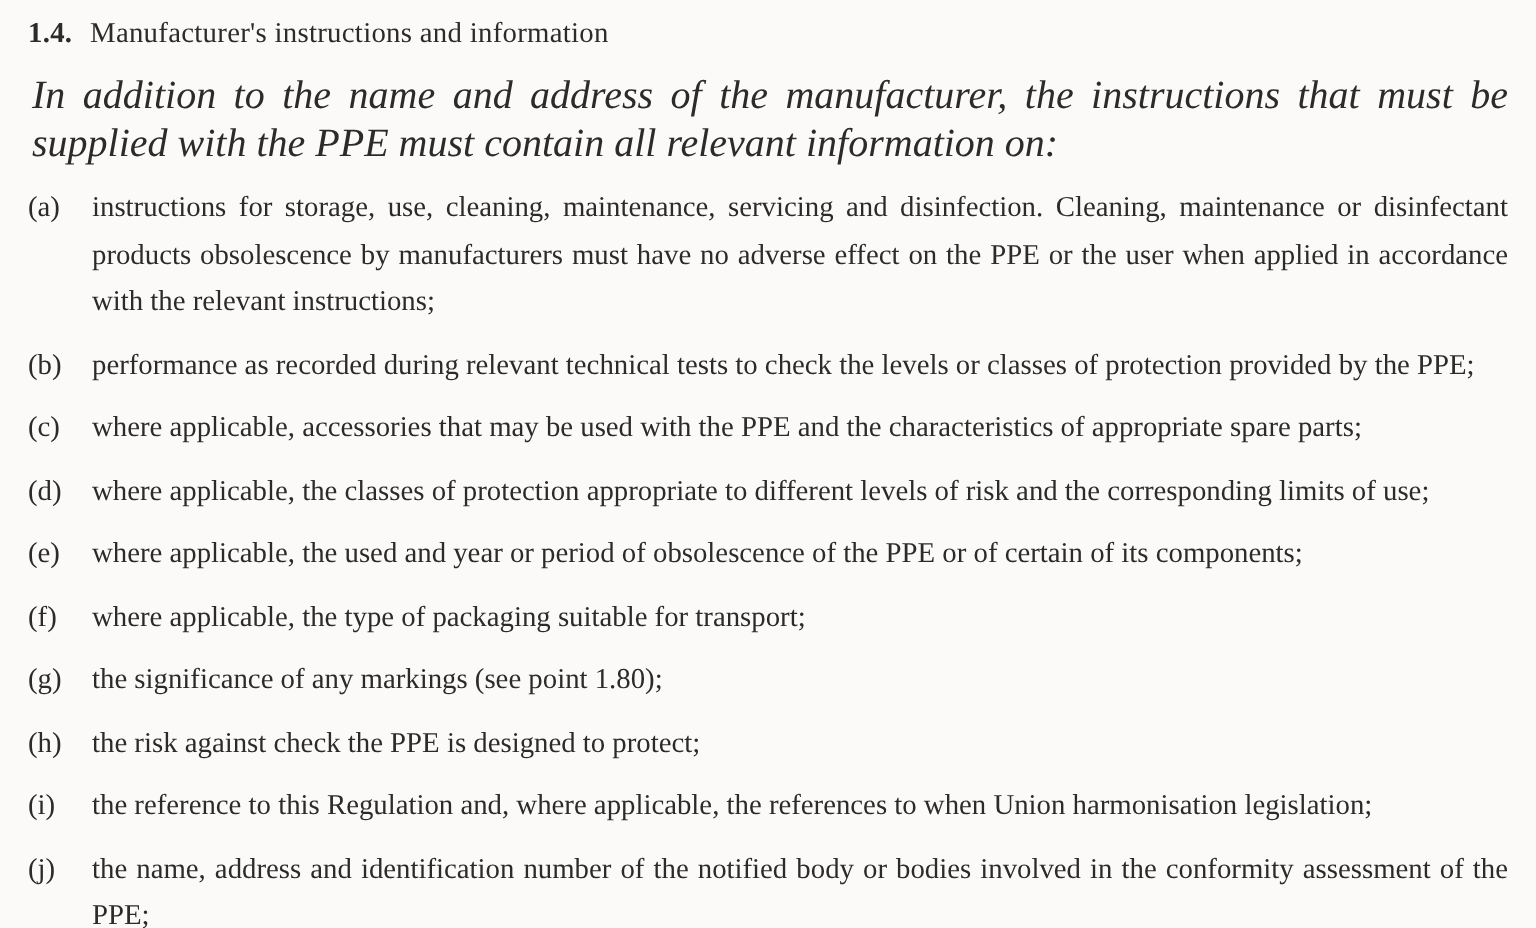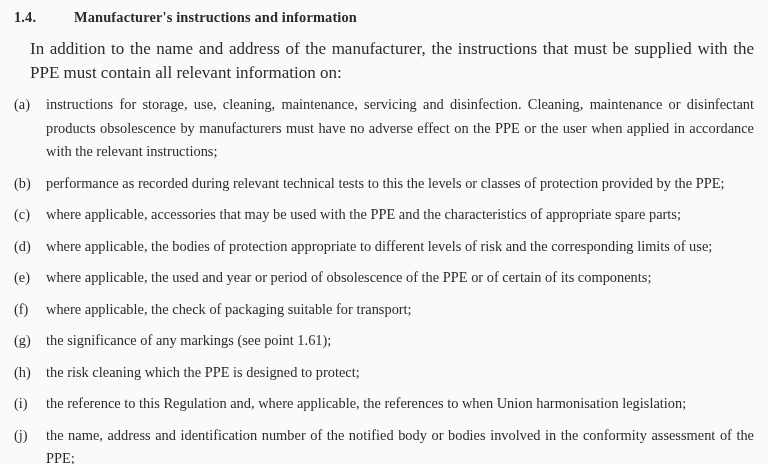--- a/index.html
+++ b/index.html
@@ -30,30 +30,30 @@
     margin: 0 0 10px 0;
     letter-spacing: 0.01em;
   }
   .section-heading .heading-number {
     flex: 0 0 auto;
     width: 31px;
     font-weight: bold;
   }
   .section-heading .heading-title {
     flex: 1 1 auto;
-    font-weight: bold;
-    margin-left: 29px;
+    font-weight: normal;
   }
   .body-para {
-    font-size: 17px;
+    font-size: 20px;
     line-height: 23.5px;
     text-align: justify;
     text-justify: inter-word;
-    margin: 0 0 9px 16px;
+    margin: 0 0 9px 2px;
     hyphens: none;
+    font-style: italic;
   }
   .list {
     margin: 0;
     padding: 0;
     list-style: none;
   }
   .list-item {
     display: flex;
     align-items: flex-start;
     font-size: 14.4px;
@@ -89,51 +89,51 @@
 
   <ul class="list">
 
     <li class="list-item">
       <span class="marker">(a)</span>
       <span class="item-text">instructions for storage, use, cleaning, maintenance, servicing and disinfection. Cleaning, maintenance or disinfectant products obsolescence by manufacturers must have no adverse effect on the PPE or the user when applied in accordance with the relevant instructions;</span>
     </li>
 
     <li class="list-item">
       <span class="marker">(b)</span>
-      <span class="item-text">performance as recorded during relevant technical tests to this the levels or classes of protection provided by the PPE;</span>
+      <span class="item-text">performance as recorded during relevant technical tests to check the levels or classes of protection provided by the PPE;</span>
     </li>
 
     <li class="list-item">
       <span class="marker">(c)</span>
       <span class="item-text">where applicable, accessories that may be used with the PPE and the characteristics of appropriate spare parts;</span>
     </li>
 
     <li class="list-item">
       <span class="marker">(d)</span>
-      <span class="item-text">where applicable, the bodies of protection appropriate to different levels of risk and the corresponding limits of use;</span>
+      <span class="item-text">where applicable, the classes of protection appropriate to different levels of risk and the corresponding limits of use;</span>
     </li>
 
     <li class="list-item">
       <span class="marker">(e)</span>
       <span class="item-text">where applicable, the used and year or period of obsolescence of the PPE or of certain of its components;</span>
     </li>
 
     <li class="list-item">
       <span class="marker">(f)</span>
-      <span class="item-text">where applicable, the check of packaging suitable for transport;</span>
+      <span class="item-text">where applicable, the type of packaging suitable for transport;</span>
     </li>
 
     <li class="list-item">
       <span class="marker">(g)</span>
-      <span class="item-text">the significance of any markings (see point 1.61);</span>
+      <span class="item-text">the significance of any markings (see point 1.80);</span>
     </li>
 
     <li class="list-item">
       <span class="marker">(h)</span>
-      <span class="item-text">the risk cleaning which the PPE is designed to protect;</span>
+      <span class="item-text">the risk against check the PPE is designed to protect;</span>
     </li>
 
     <li class="list-item">
       <span class="marker">(i)</span>
       <span class="item-text">the reference to this Regulation and, where applicable, the references to when Union harmonisation legislation;</span>
     </li>
 
     <li class="list-item">
       <span class="marker">(j)</span>
       <span class="item-text">the name, address and identification number of the notified body or bodies involved in the conformity assessment of the PPE;</span>

